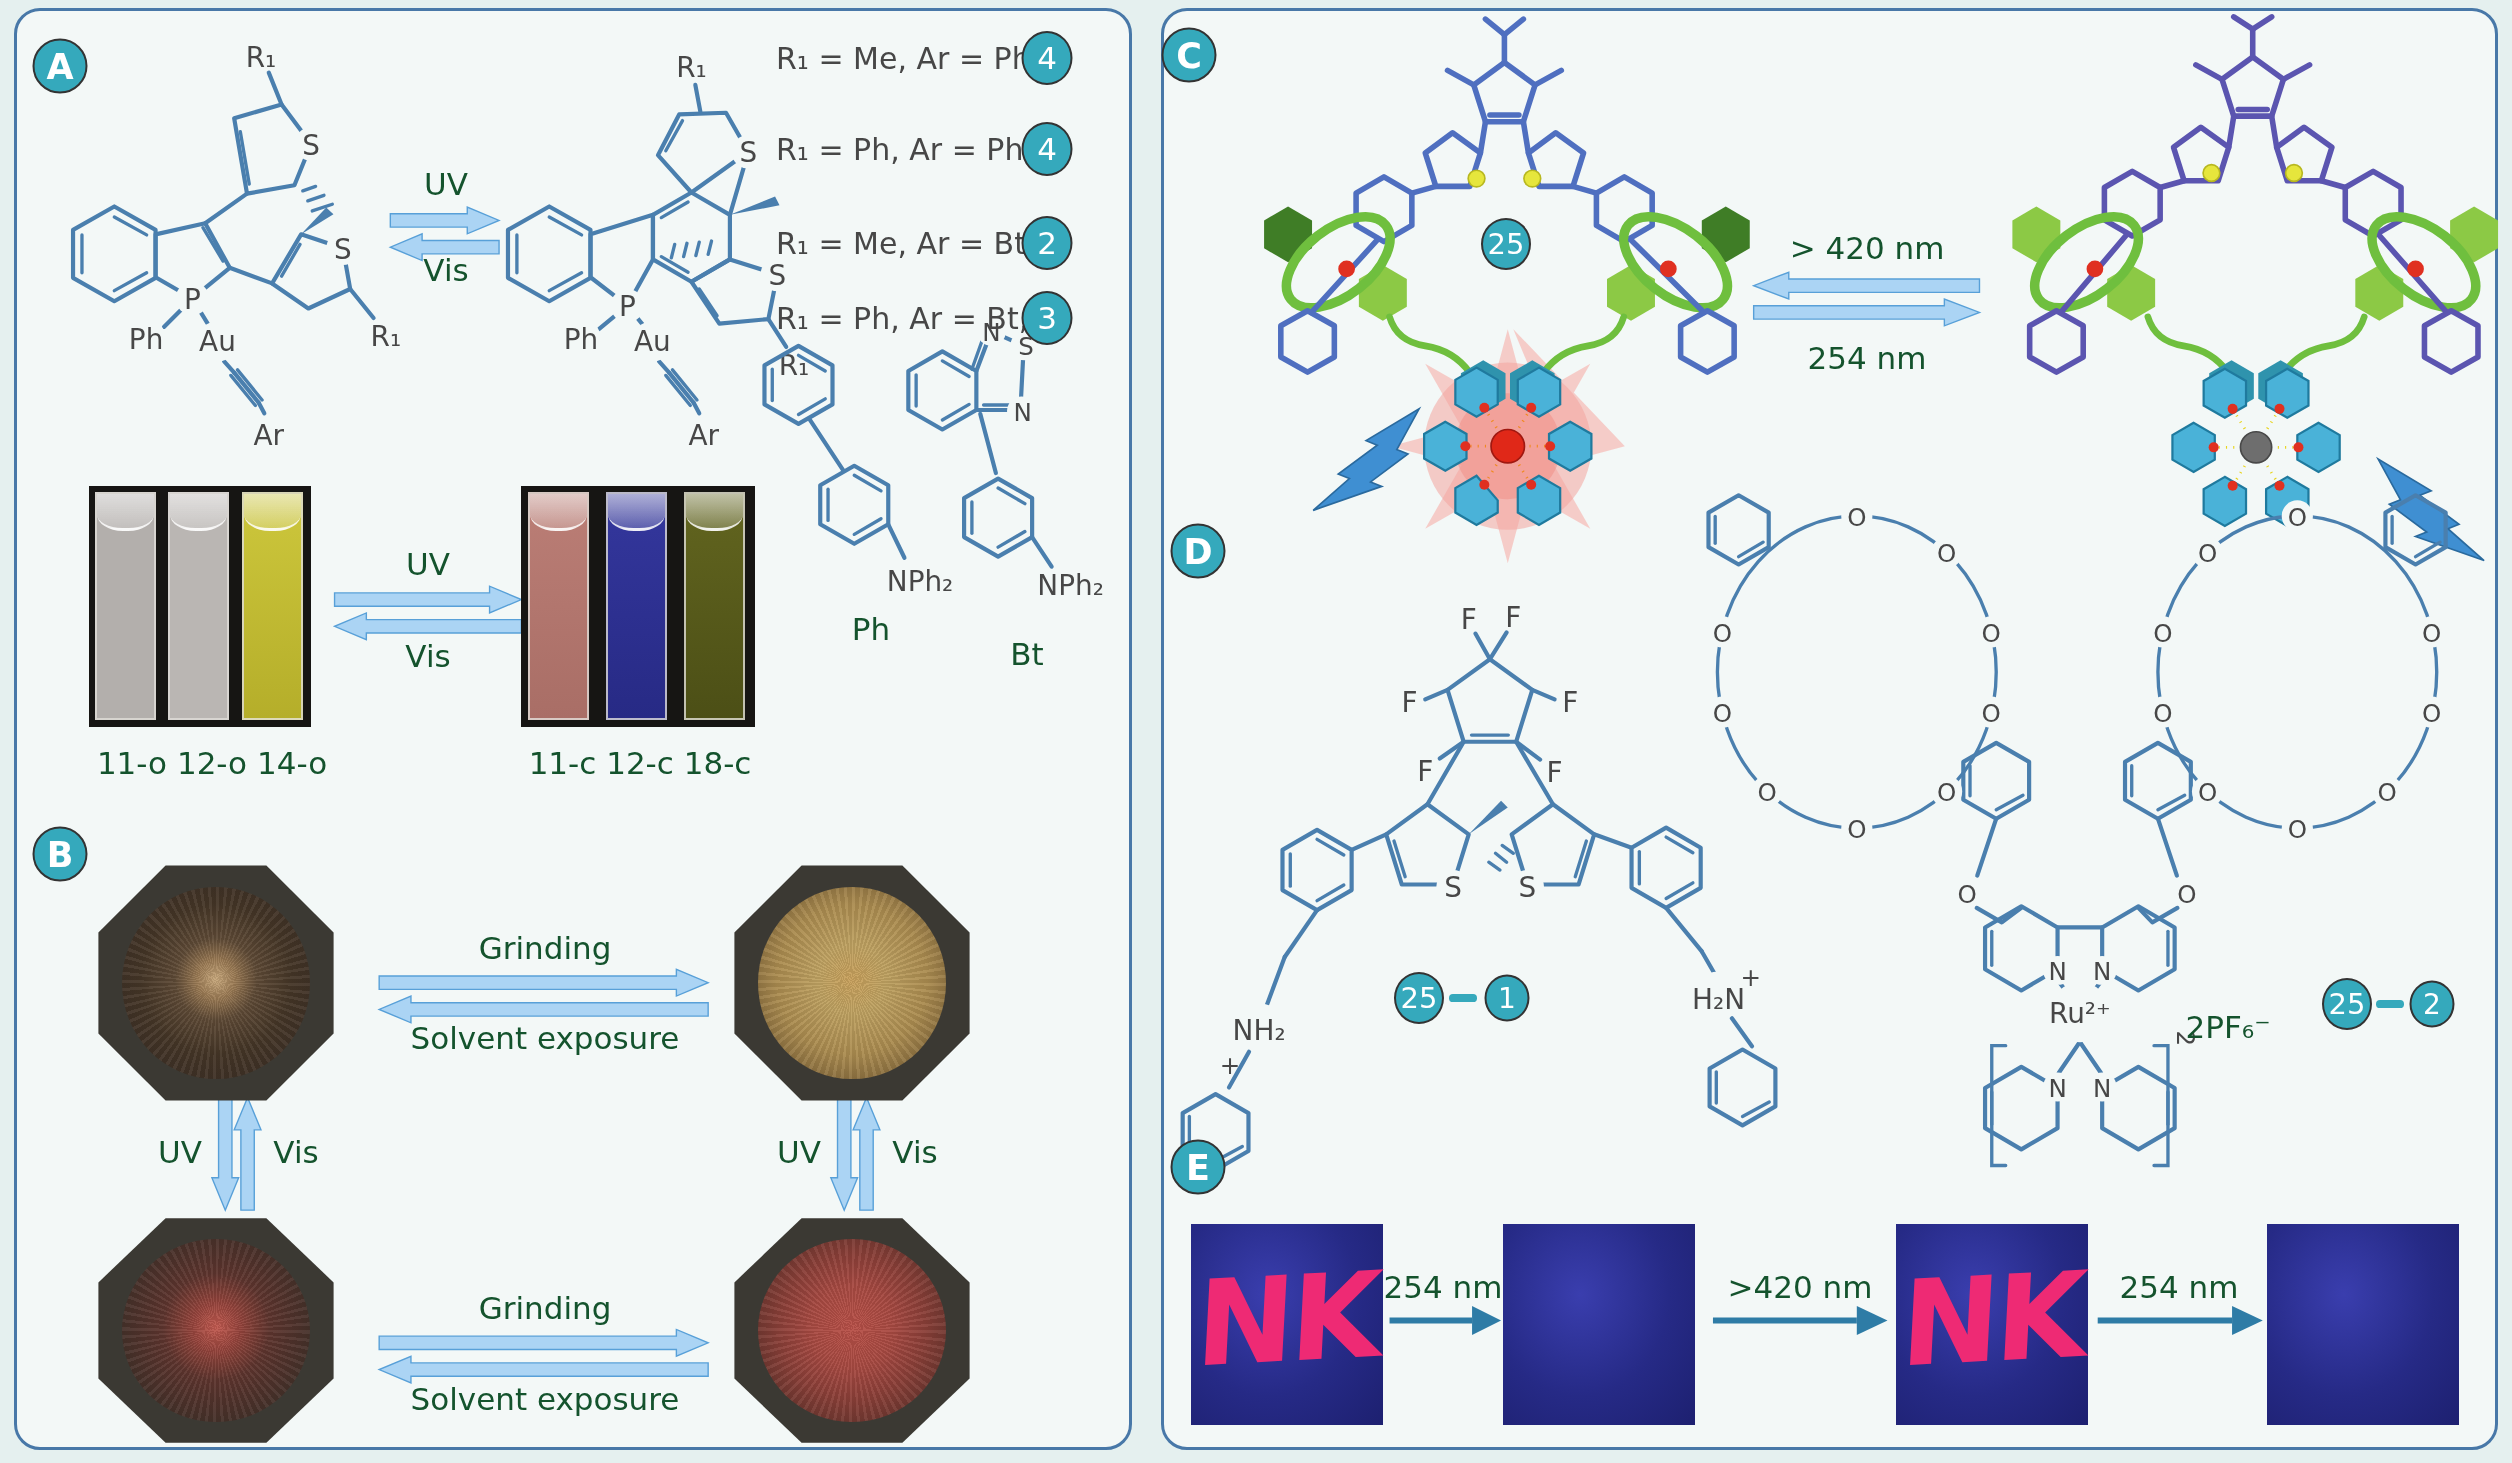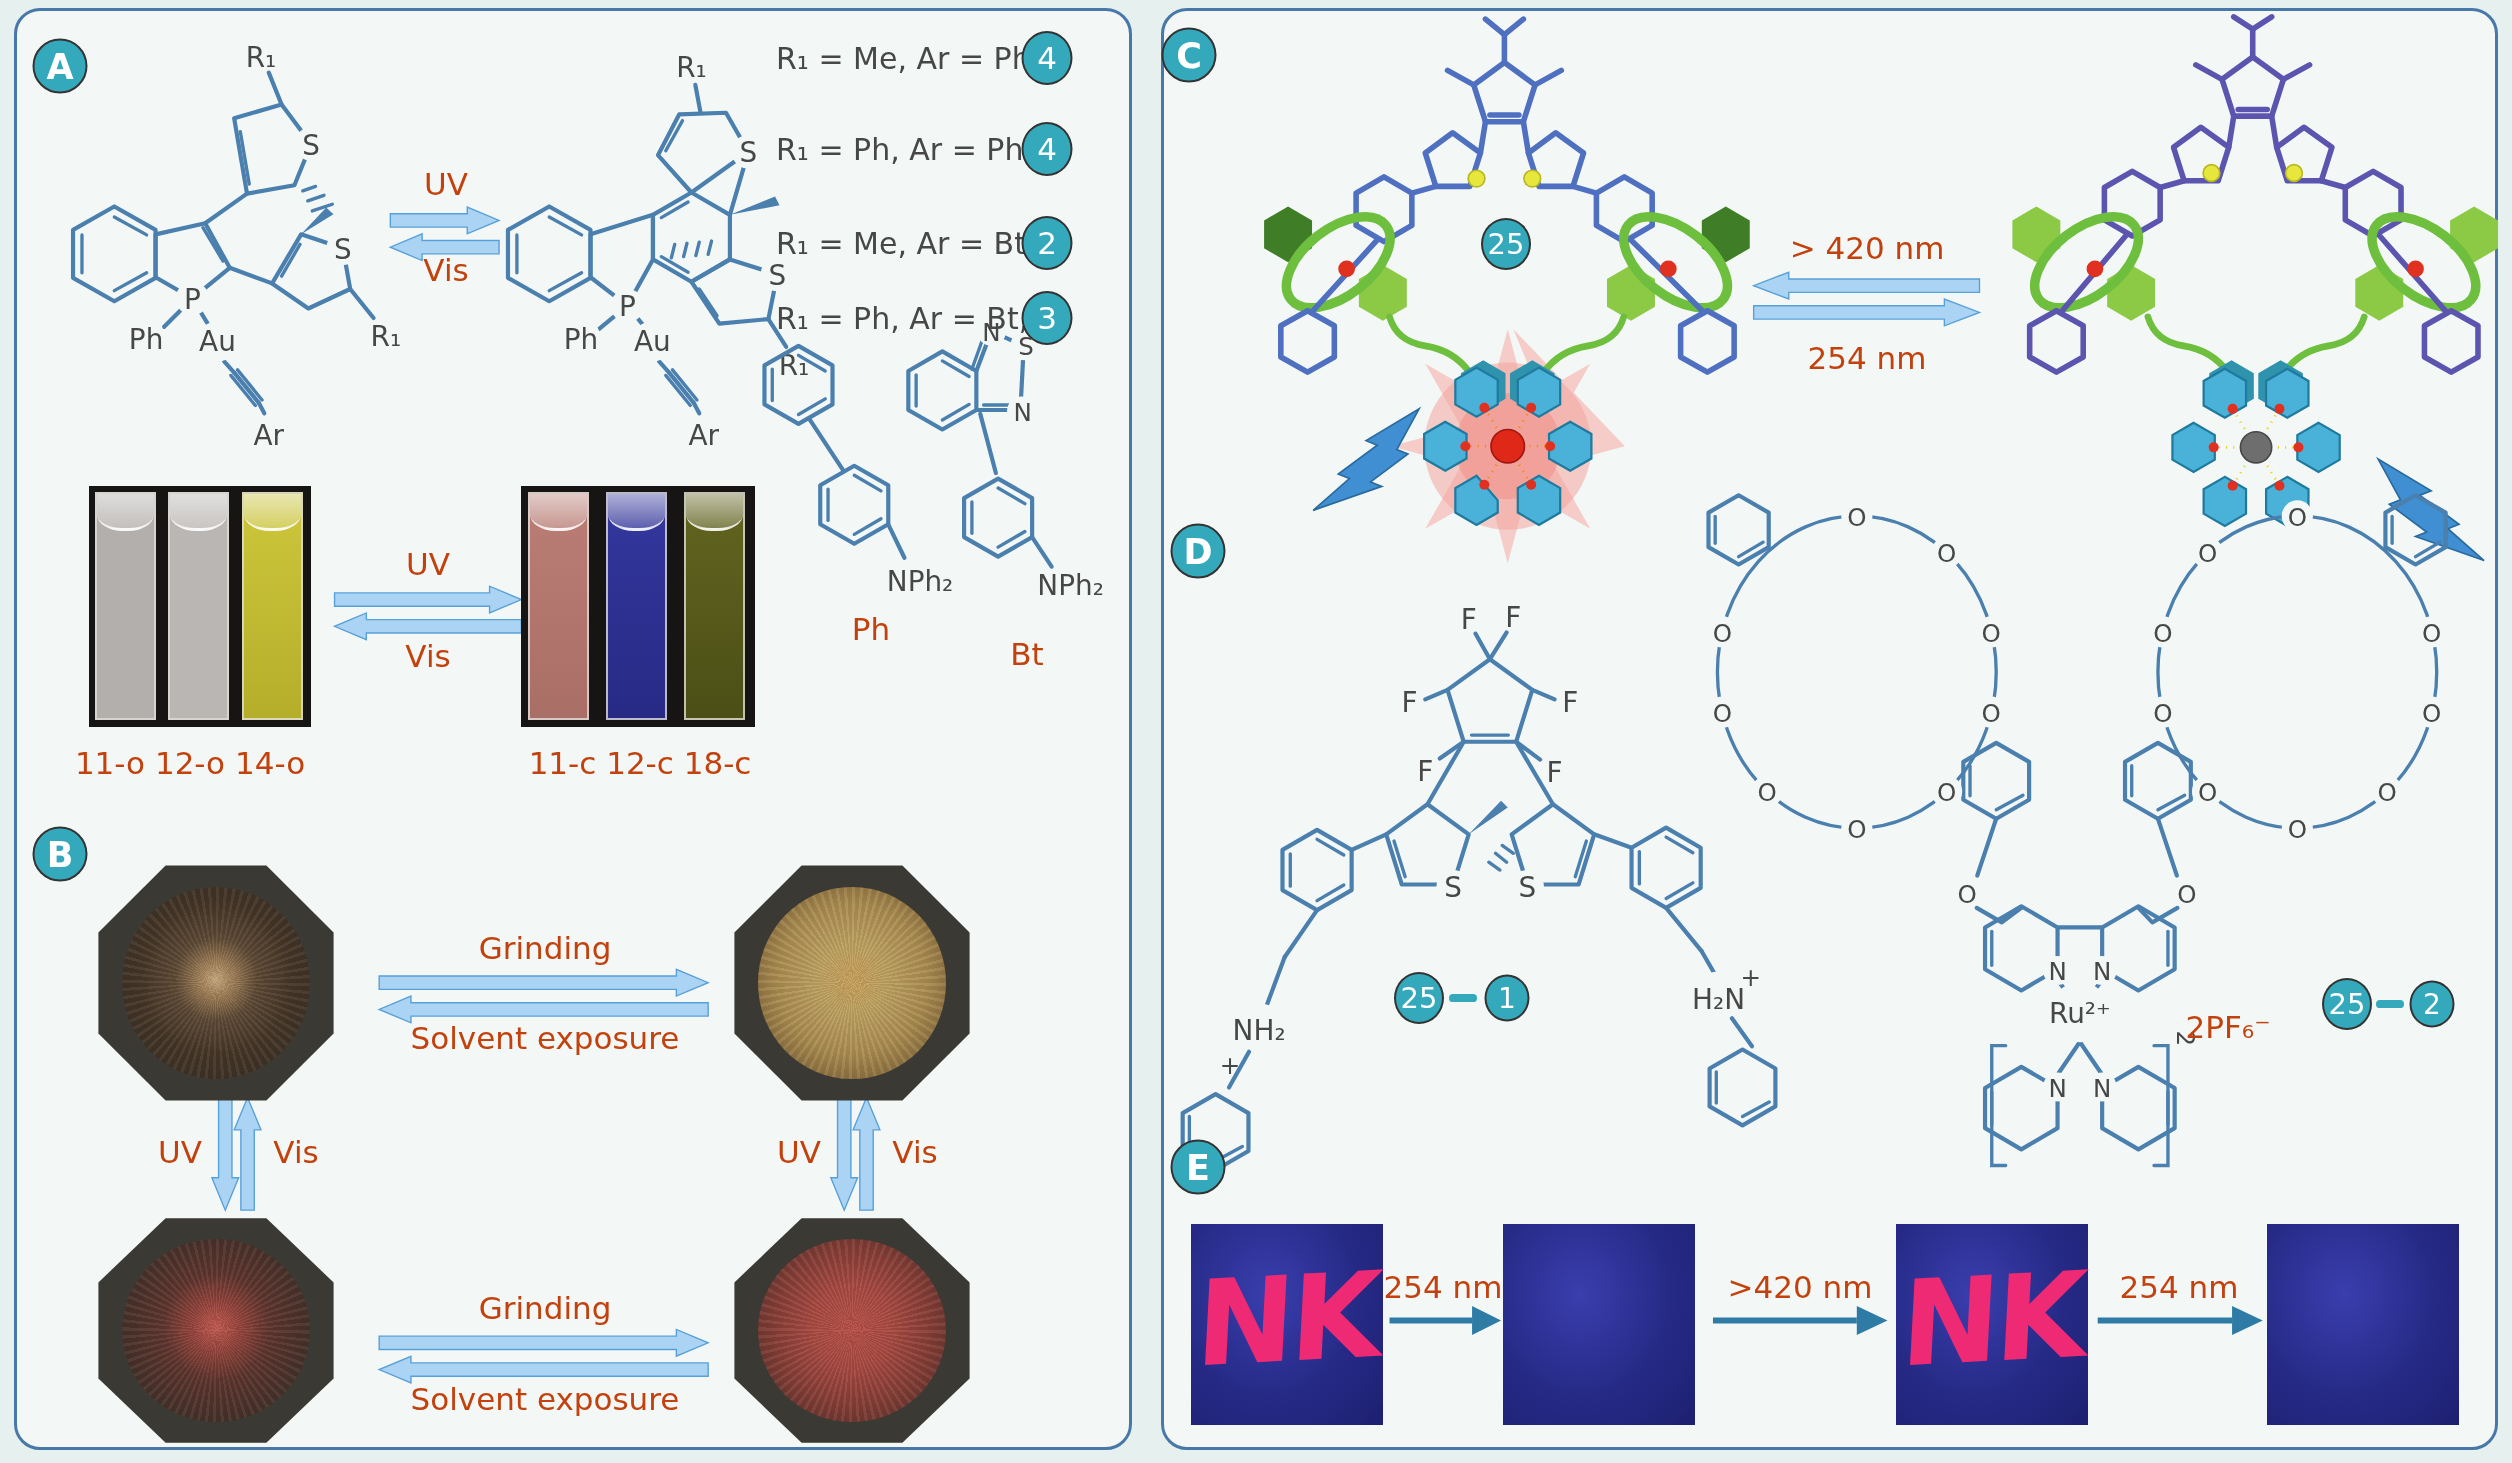--- a/index.html
+++ b/index.html
@@ -1,21 +1,21 @@
 <!DOCTYPE html>
 <html style="font-size:9px"><head>
 <meta charset="utf-8">
 <style>
   *{box-sizing:border-box}
   html,body{margin:0;padding:0}
   body{width:2512px;height:1464px;position:relative;overflow:hidden;
        background:#e5f0ef;color:#474747;
        font-family:"DejaVu Sans","Liberation Sans",sans-serif}
   .box{position:absolute;background:#f3f8f7;border:3.9px solid #4878a8;border-radius:26px}
-  .t{position:absolute;transform:translate(-50%,-50%);white-space:nowrap;font-size:31px;color:#c2410c}
+  .t{position:absolute;transform:translate(-50%,-50%);white-space:nowrap;font-size:31px;color:#14532d}
   .tl{position:absolute;transform:translate(0,-50%);white-space:nowrap;font-size:30px;color:#474747}
   .pbadge{position:absolute;width:55px;height:55px;border-radius:50%;background:#35a9bc;
           border:2.8px solid #333;color:#fff;font-size:35px;font-weight:bold;
           display:flex;align-items:center;justify-content:center;transform:translate(-50%,-50%)}
   .nbadge{position:absolute;width:51px;height:54px;border-radius:50%;background:#35a9bc;
           border:2.2px solid #333;color:#fff;font-size:31px;
           display:flex;align-items:center;justify-content:center;transform:translate(-50%,-50%)}
   .cbadge{position:absolute;width:50px;height:52px;border-radius:50%;background:#35a9bc;
           border:2.2px solid #333;color:#fff;font-size:29px;
           display:flex;align-items:center;justify-content:center;transform:translate(-50%,-50%)}
@@ -536,21 +536,21 @@
     </div>
   <div class="cuv" style="left:85px;background:linear-gradient(#34379d,#272a85)">
       <div class="cap"></div>
     </div>
   <div class="cuv" style="left:163px;background:linear-gradient(#62651f,#4c4f16)">
       <div class="cap"></div>
     </div>
 </div>
 <div class="t" style="left:428px;top:564px">UV</div>
 <div class="t" style="left:428px;top:656px">Vis</div>
-<div class="t" style="left:190px;top:763px">11-o 12-o 14-o</div>
+<div class="t" style="left:212px;top:763px">11-o 12-o 14-o</div>
 <div class="t" style="left:640px;top:763px">11-c 12-c 18-c</div>
 
 <div class="oct" style="left:96px;top:863px;width:240px;height:240px">
   <div class="disc" style="background:radial-gradient(circle at 50% 48%,#c8a87c 0%,#9a7a54 14%,#5e4a36 30%,#453627 55%,#3d3026 78%,#37302a 100%)"></div>
   <div class="streak"></div>
 </div>
 <div class="oct" style="left:732px;top:863px;width:240px;height:240px">
   <div class="disc" style="background:radial-gradient(circle at 50% 48%,#c8a05c 0%,#bfa262 25%,#ab8c50 55%,#83683c 80%,#5e4c2e 100%)"></div>
   <div class="streak"></div>
 </div>

